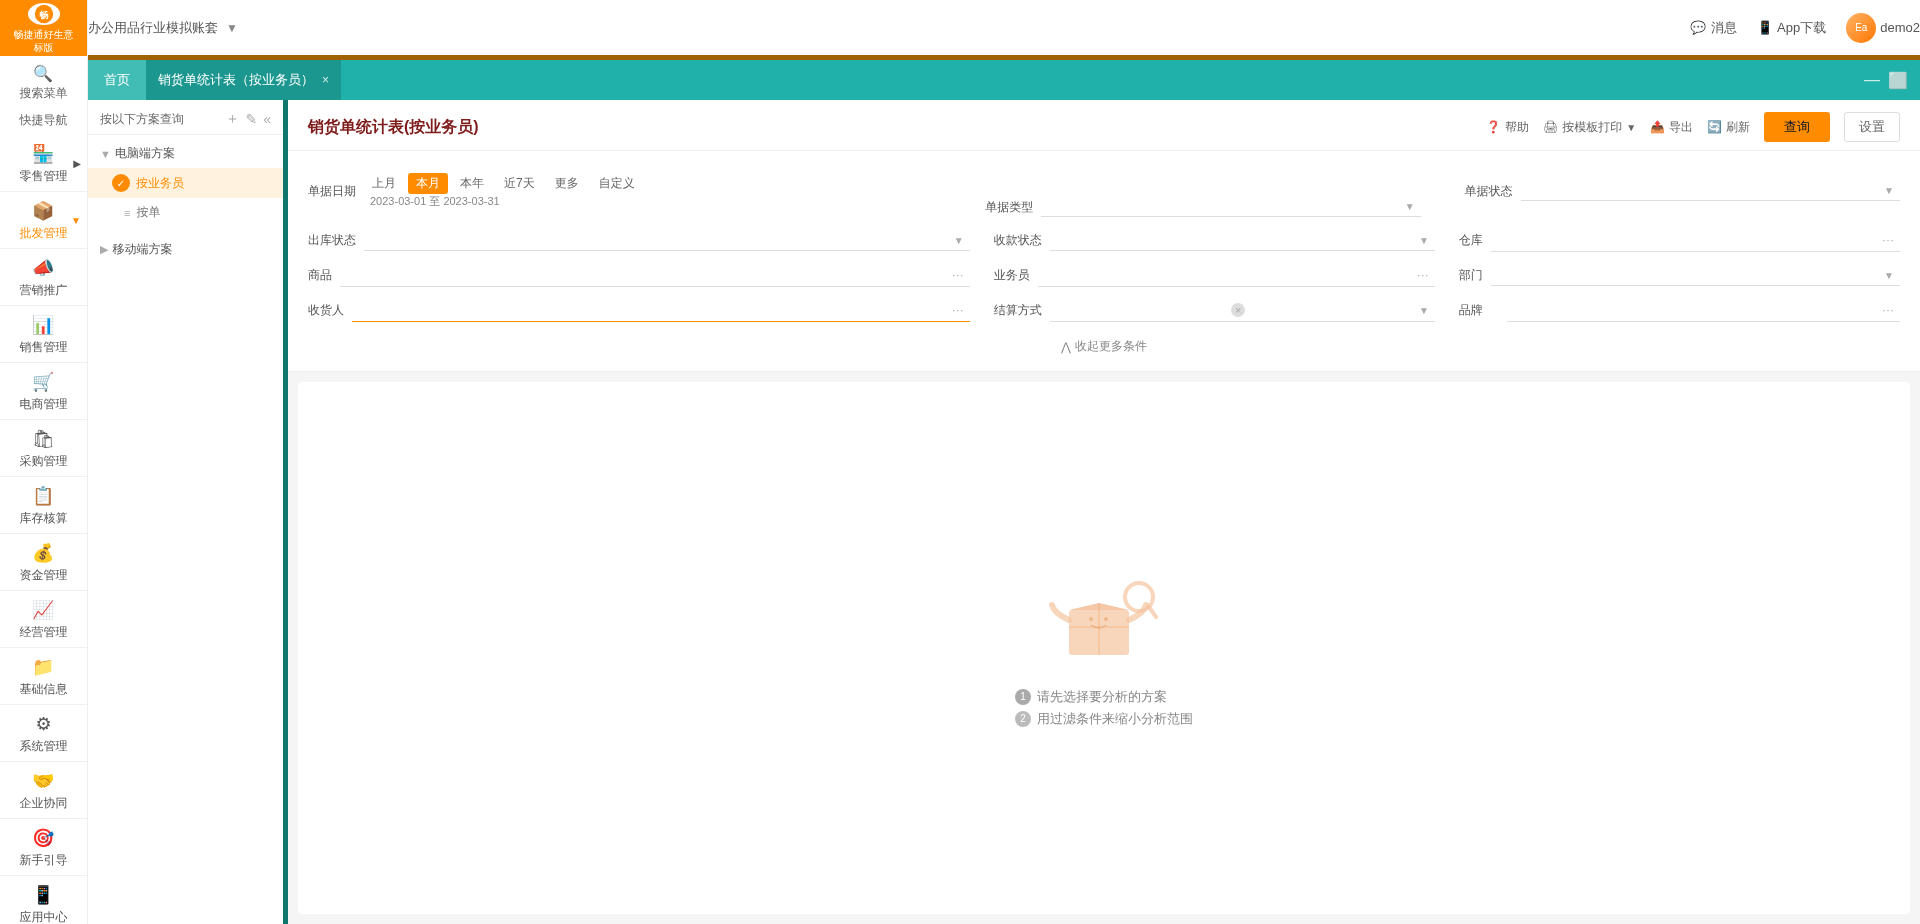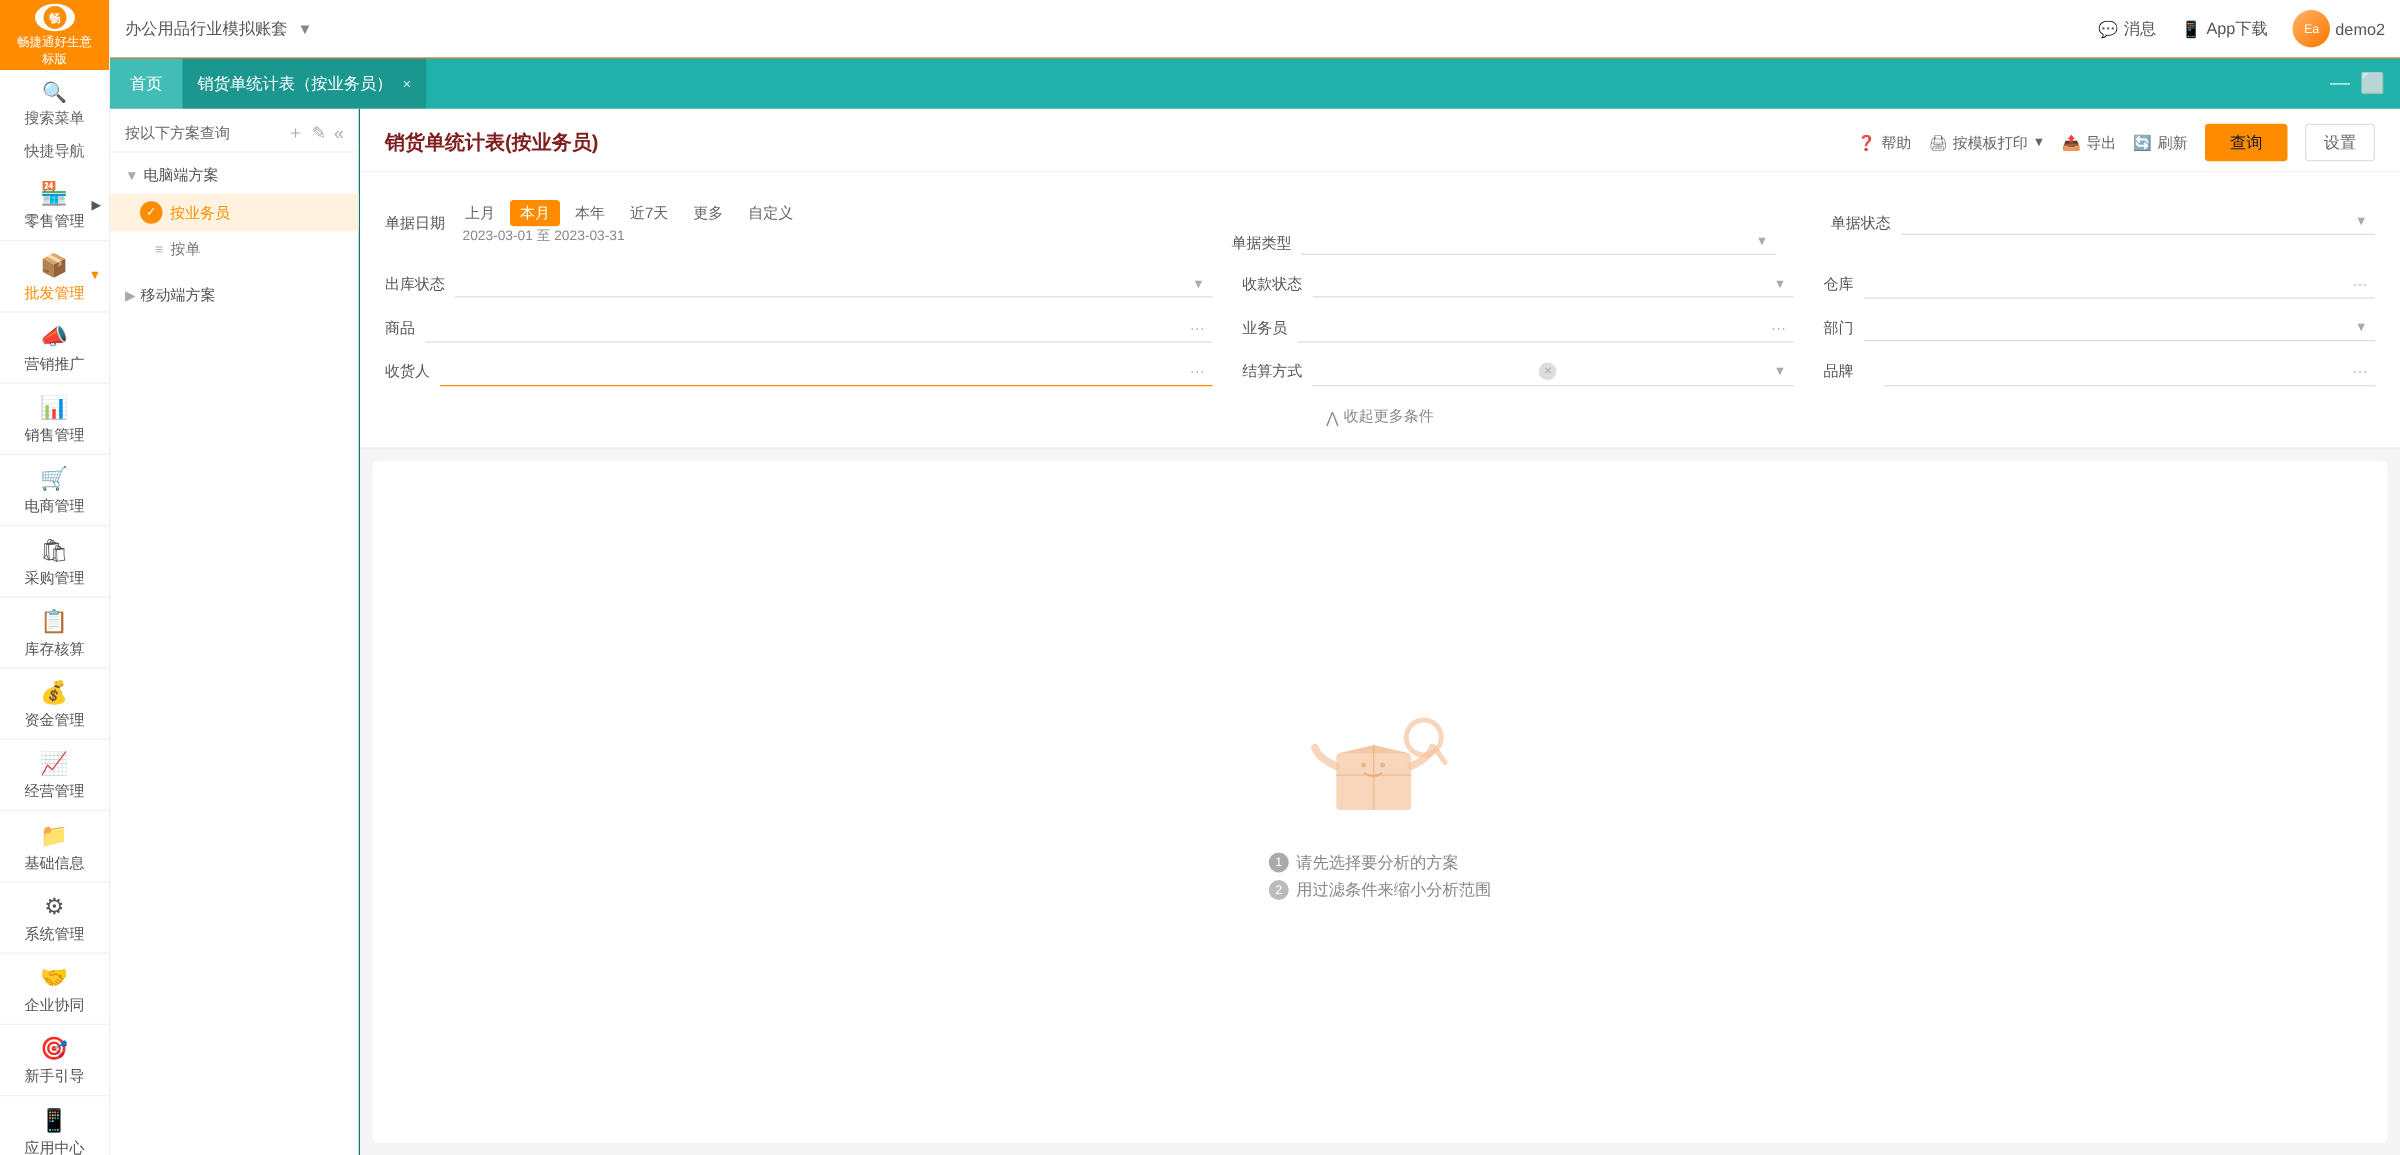--- a/index.html
+++ b/index.html
@@ -79,26 +79,26 @@
     #main {
       flex: 1;
       display: flex;
       flex-direction: column;
       height: 100%;
       overflow: hidden;
     }
 
     
     #topbar {
-      height: 47px;
+      height: 60px;
       background: #fff;
-      border-bottom: 1px solid #a16207;
+      border-bottom: 5px solid #a16207;
       display: flex;
       align-items: center;
-      padding: 0 12px;
+      padding: 0 0;
       justify-content: space-between;
     }
     .topbar-left {
       display: flex; align-items: center; gap: 8px;
     }
     .topbar-title { font-size: 13px; color: #555; }
     .topbar-dropdown { font-size: 12px; color: #888; cursor: pointer; }
     .topbar-right {
       display: flex; align-items: center; gap: 20px;
     }
@@ -149,21 +149,21 @@
     #content {
       flex: 1;
       display: flex;
       overflow: hidden;
     }
 
     
     #left-panel {
       width: 200px;
       background: #fff;
-      border-right: 1px solid #0f766e;
+      border-right: 5px solid #0f766e;
       display: flex;
       flex-direction: column;
       overflow-y: auto;
       flex-shrink: 0;
     }
     .panel-header {
       padding: 10px 12px 6px;
       font-size: 12px;
       color: #666;
       display: flex; align-items: center; gap: 6px;

